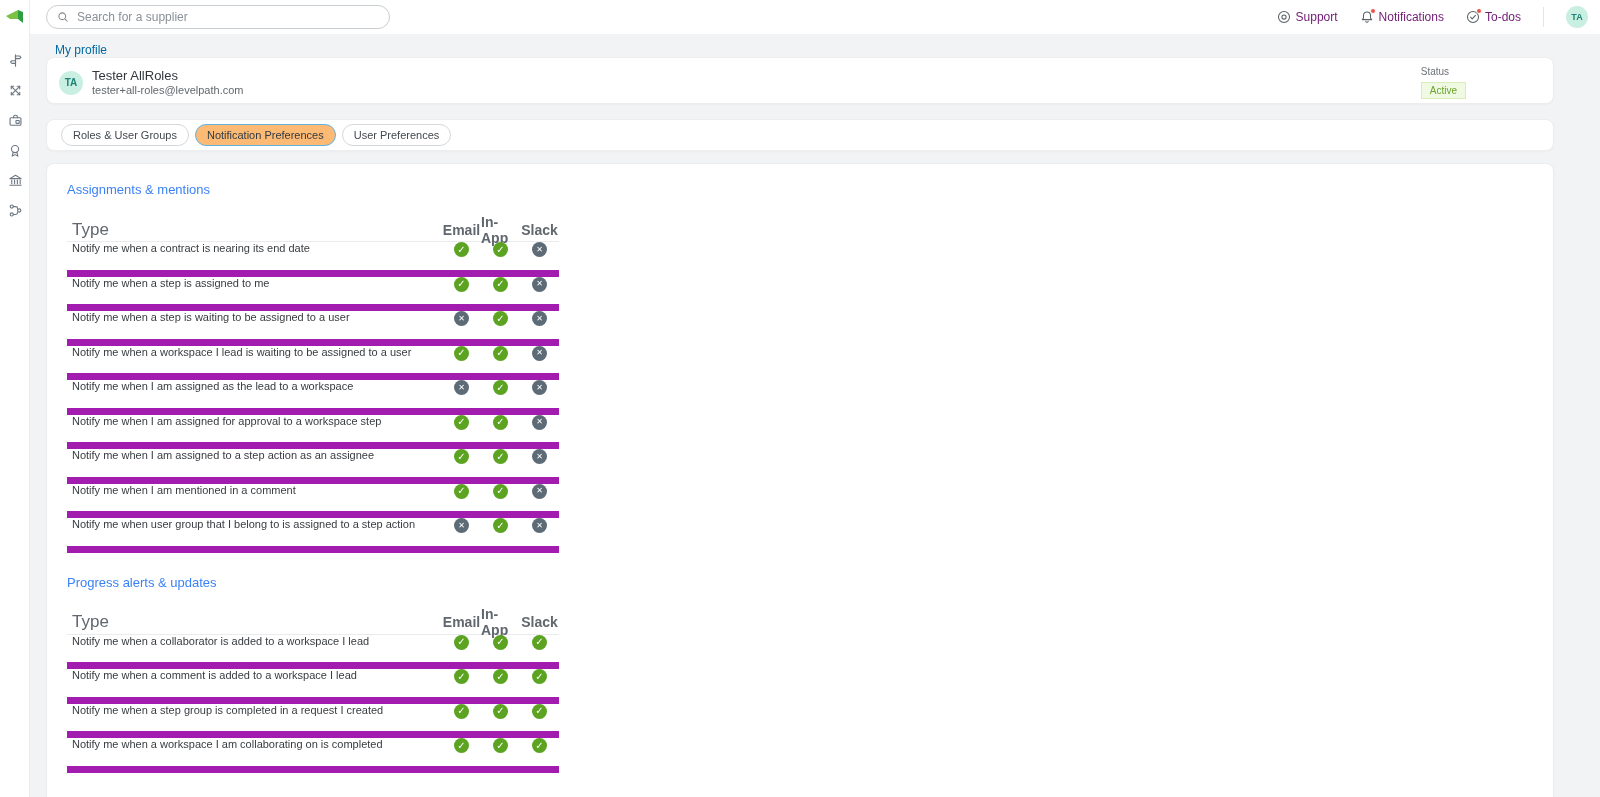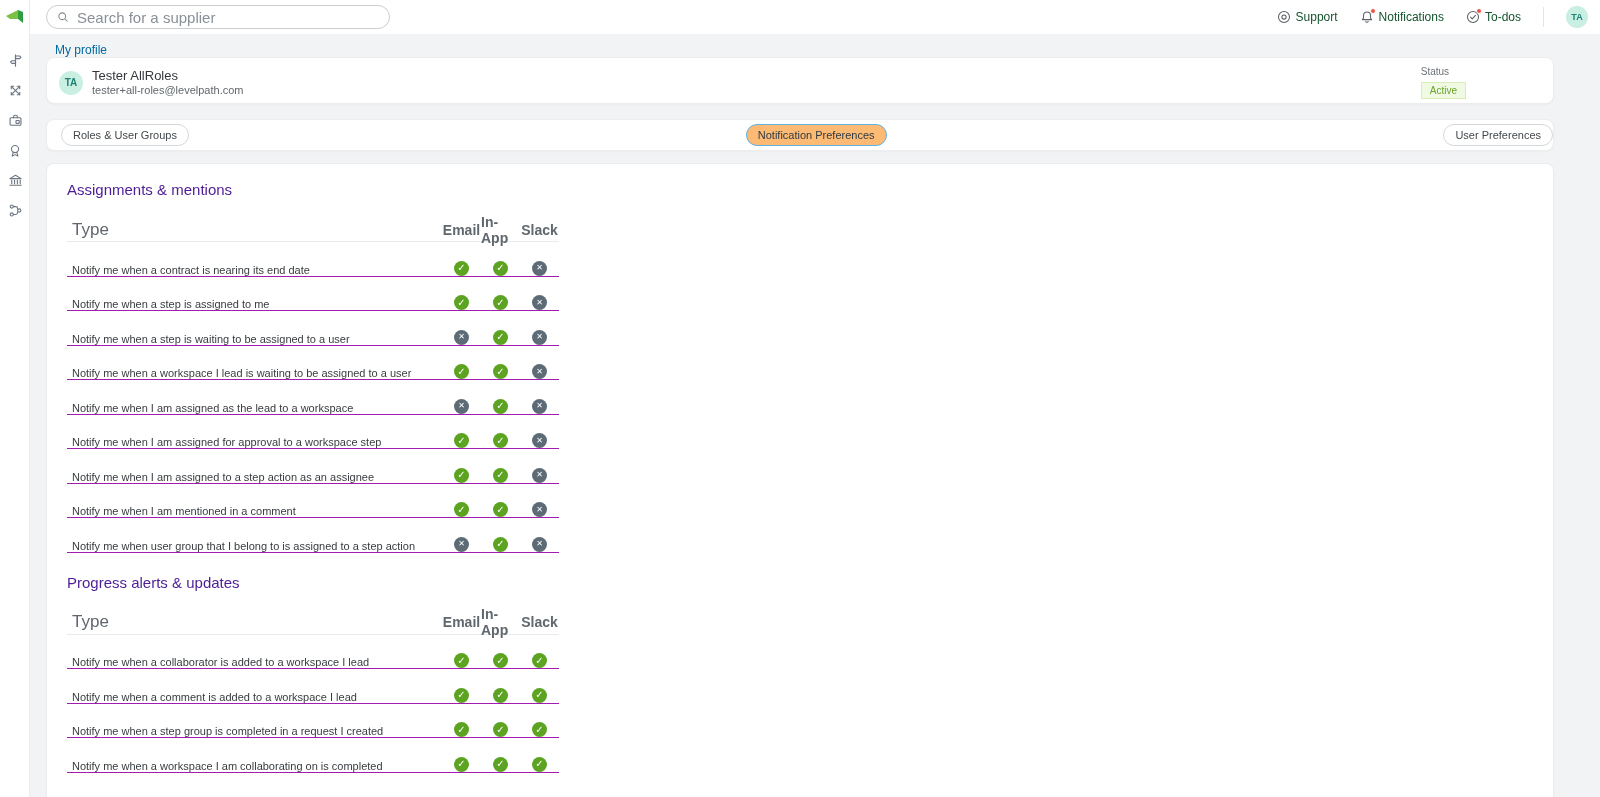--- a/index.html
+++ b/index.html
@@ -11,57 +11,57 @@
   .rail{position:absolute;left:0;top:0;width:30px;height:797px;background:#fff;border-right:1px solid #ececee;z-index:5;}
   .logo{position:absolute;left:5px;top:9px;width:20px;height:16px;}
   .rail-icons{position:absolute;left:0;top:52px;width:30px;display:flex;flex-direction:column;align-items:center;gap:14px;}
   .rail-icon{width:16px;height:16px;color:#6e7781;cursor:pointer;display:flex;align-items:center;justify-content:center;}
   .rail-icon svg{width:15px;height:15px;}
 
   
   .topbar{position:absolute;left:30px;top:0;right:0;height:34px;background:#fff;display:flex;align-items:center;}
   .search{position:absolute;left:16px;top:5px;width:344px;height:24px;border:1px solid #c9ced2;border-radius:12px;background:#fff;display:flex;align-items:center;padding:0 10px;gap:6px;}
   .search svg{width:12px;height:12px;color:#818890;flex:none;}
-  .search input{border:none;outline:none;flex:1;font-size:15px;color:#4d7c0f;font-family:inherit;background:transparent;}
+  .search input{border:none;outline:none;flex:1;font-size:12px;color:#4d7c0f;font-family:inherit;background:transparent;}
   .search input::placeholder{color:#8a9097;}
   .top-right{position:absolute;right:12px;top:0;height:34px;display:flex;align-items:center;gap:22px;}
-  .top-action{display:flex;align-items:center;gap:5px;cursor:pointer;color:#14532d;font-size:12px;}
+  .top-action{display:flex;align-items:center;gap:5px;cursor:pointer;color:#701a75;font-size:12px;}
   .top-action .ticon{position:relative;width:14px;height:14px;color:#5a6167;display:flex;}
   .top-action .ticon svg{width:14px;height:14px;}
   .dot{position:absolute;right:-2px;top:-2px;width:6px;height:6px;border-radius:50%;background:#e8544a;border:1px solid #fff;}
   .top-divider{width:1px;height:20px;background:#e3e5e7;}
   .avatar{width:22px;height:22px;border-radius:50%;background:#c9efe2;color:#1f8274;font-size:9px;font-weight:bold;display:flex;align-items:center;justify-content:center;cursor:pointer;letter-spacing:.2px;}
 
   
   .content{position:absolute;left:30px;top:34px;right:0;bottom:0;background:#f1f3f4;}
   .breadcrumb{position:absolute;left:25px;top:9px;font-size:12px;color:#0369a1;}
   .card{position:absolute;left:16px;width:1508px;background:#fff;border:1px solid #ebedee;border-radius:8px;box-shadow:0 1px 2px rgba(0,0,0,.03);}
   .profile-card{top:23px;height:47px;}
   .profile-left{position:absolute;left:12px;top:10px;display:flex;align-items:center;gap:9px;}
   .avatar-lg{width:24px;height:24px;border-radius:50%;background:#c9efe2;color:#1f8274;font-size:10px;font-weight:bold;display:flex;align-items:center;justify-content:center;}
   .pname{font-size:13px;color:#33373c;line-height:15px;}
   .pemail{font-size:11px;color:#62686e;line-height:14px;}
   .profile-right{position:absolute;right:87px;top:8px;text-align:left;}
   .status-label{font-size:10px;color:#6c7278;margin-bottom:3px;}
   .status-badge{display:inline-block;font-size:10px;color:#68a52e;background:#f0f9e1;border:1px solid #d8edba;border-radius:0;padding:2px 8px;}
 
-  .tabs-card{top:85px;height:32px;display:flex;align-items:center;padding-left:14px;gap:6px;justify-content:space-between;}
+  .tabs-card{top:85px;height:32px;display:flex;align-items:center;padding-left:14px;gap:6px;}
   .tab{height:22px;display:inline-flex;align-items:center;padding:0 11px;border:1px solid #d4d8db;border-radius:12px;background:#fff;font-size:11px;color:#43484d;cursor:pointer;white-space:nowrap;}
   .tab.active{border:1px solid #5fb2e4;background:#fdba74;color:#2f3a42;}
 
   .main-card{top:129px;height:662px;padding:16px 0 0 20px;overflow:hidden;}
   .section{margin-bottom:20px;}
   .section + .section{margin-top:20px;}
-  .section-title{font-size:15px;color:#4c1d95;line-height:20px;margin-bottom:18px;}
+  .section-title{font-size:13px;color:#3b82f6;line-height:20px;margin-bottom:18px;}
   .ntable{width:492px;}
   .hrow{display:flex;align-items:center;height:24px;border-bottom:1px solid #e9ebec;}
   .hrow .col-type{flex:1;padding-left:5px;font-size:17px;color:#60676e;}
   .col-icon{width:39px;display:flex;justify-content:center;align-items:center;}
   .hrow .col-icon{font-size:14px;color:#60676e;font-weight:bold;}
-  .nrow{display:flex;align-items:flex-end;height:34.5px;border-bottom:1px solid #a21caf;}
+  .nrow{display:flex;align-items:flex-start;height:34.5px;border-bottom:7px solid #a21caf;}
   .nrow .col-type{flex:1;padding-left:5px;font-size:11px;color:#383c40;}
   .badge{width:15px;height:15px;border-radius:50%;display:flex;align-items:center;justify-content:center;color:#fff;cursor:pointer;}
   .badge.on{background:#5ba321;font-size:10px;}
   .badge.off{background:#5d6b77;font-size:8px;}
   .badge span{line-height:1;font-weight:bold;transform:translateY(-.5px);}
 </style>
 </head>
 <body>
 
 <div class="page">

